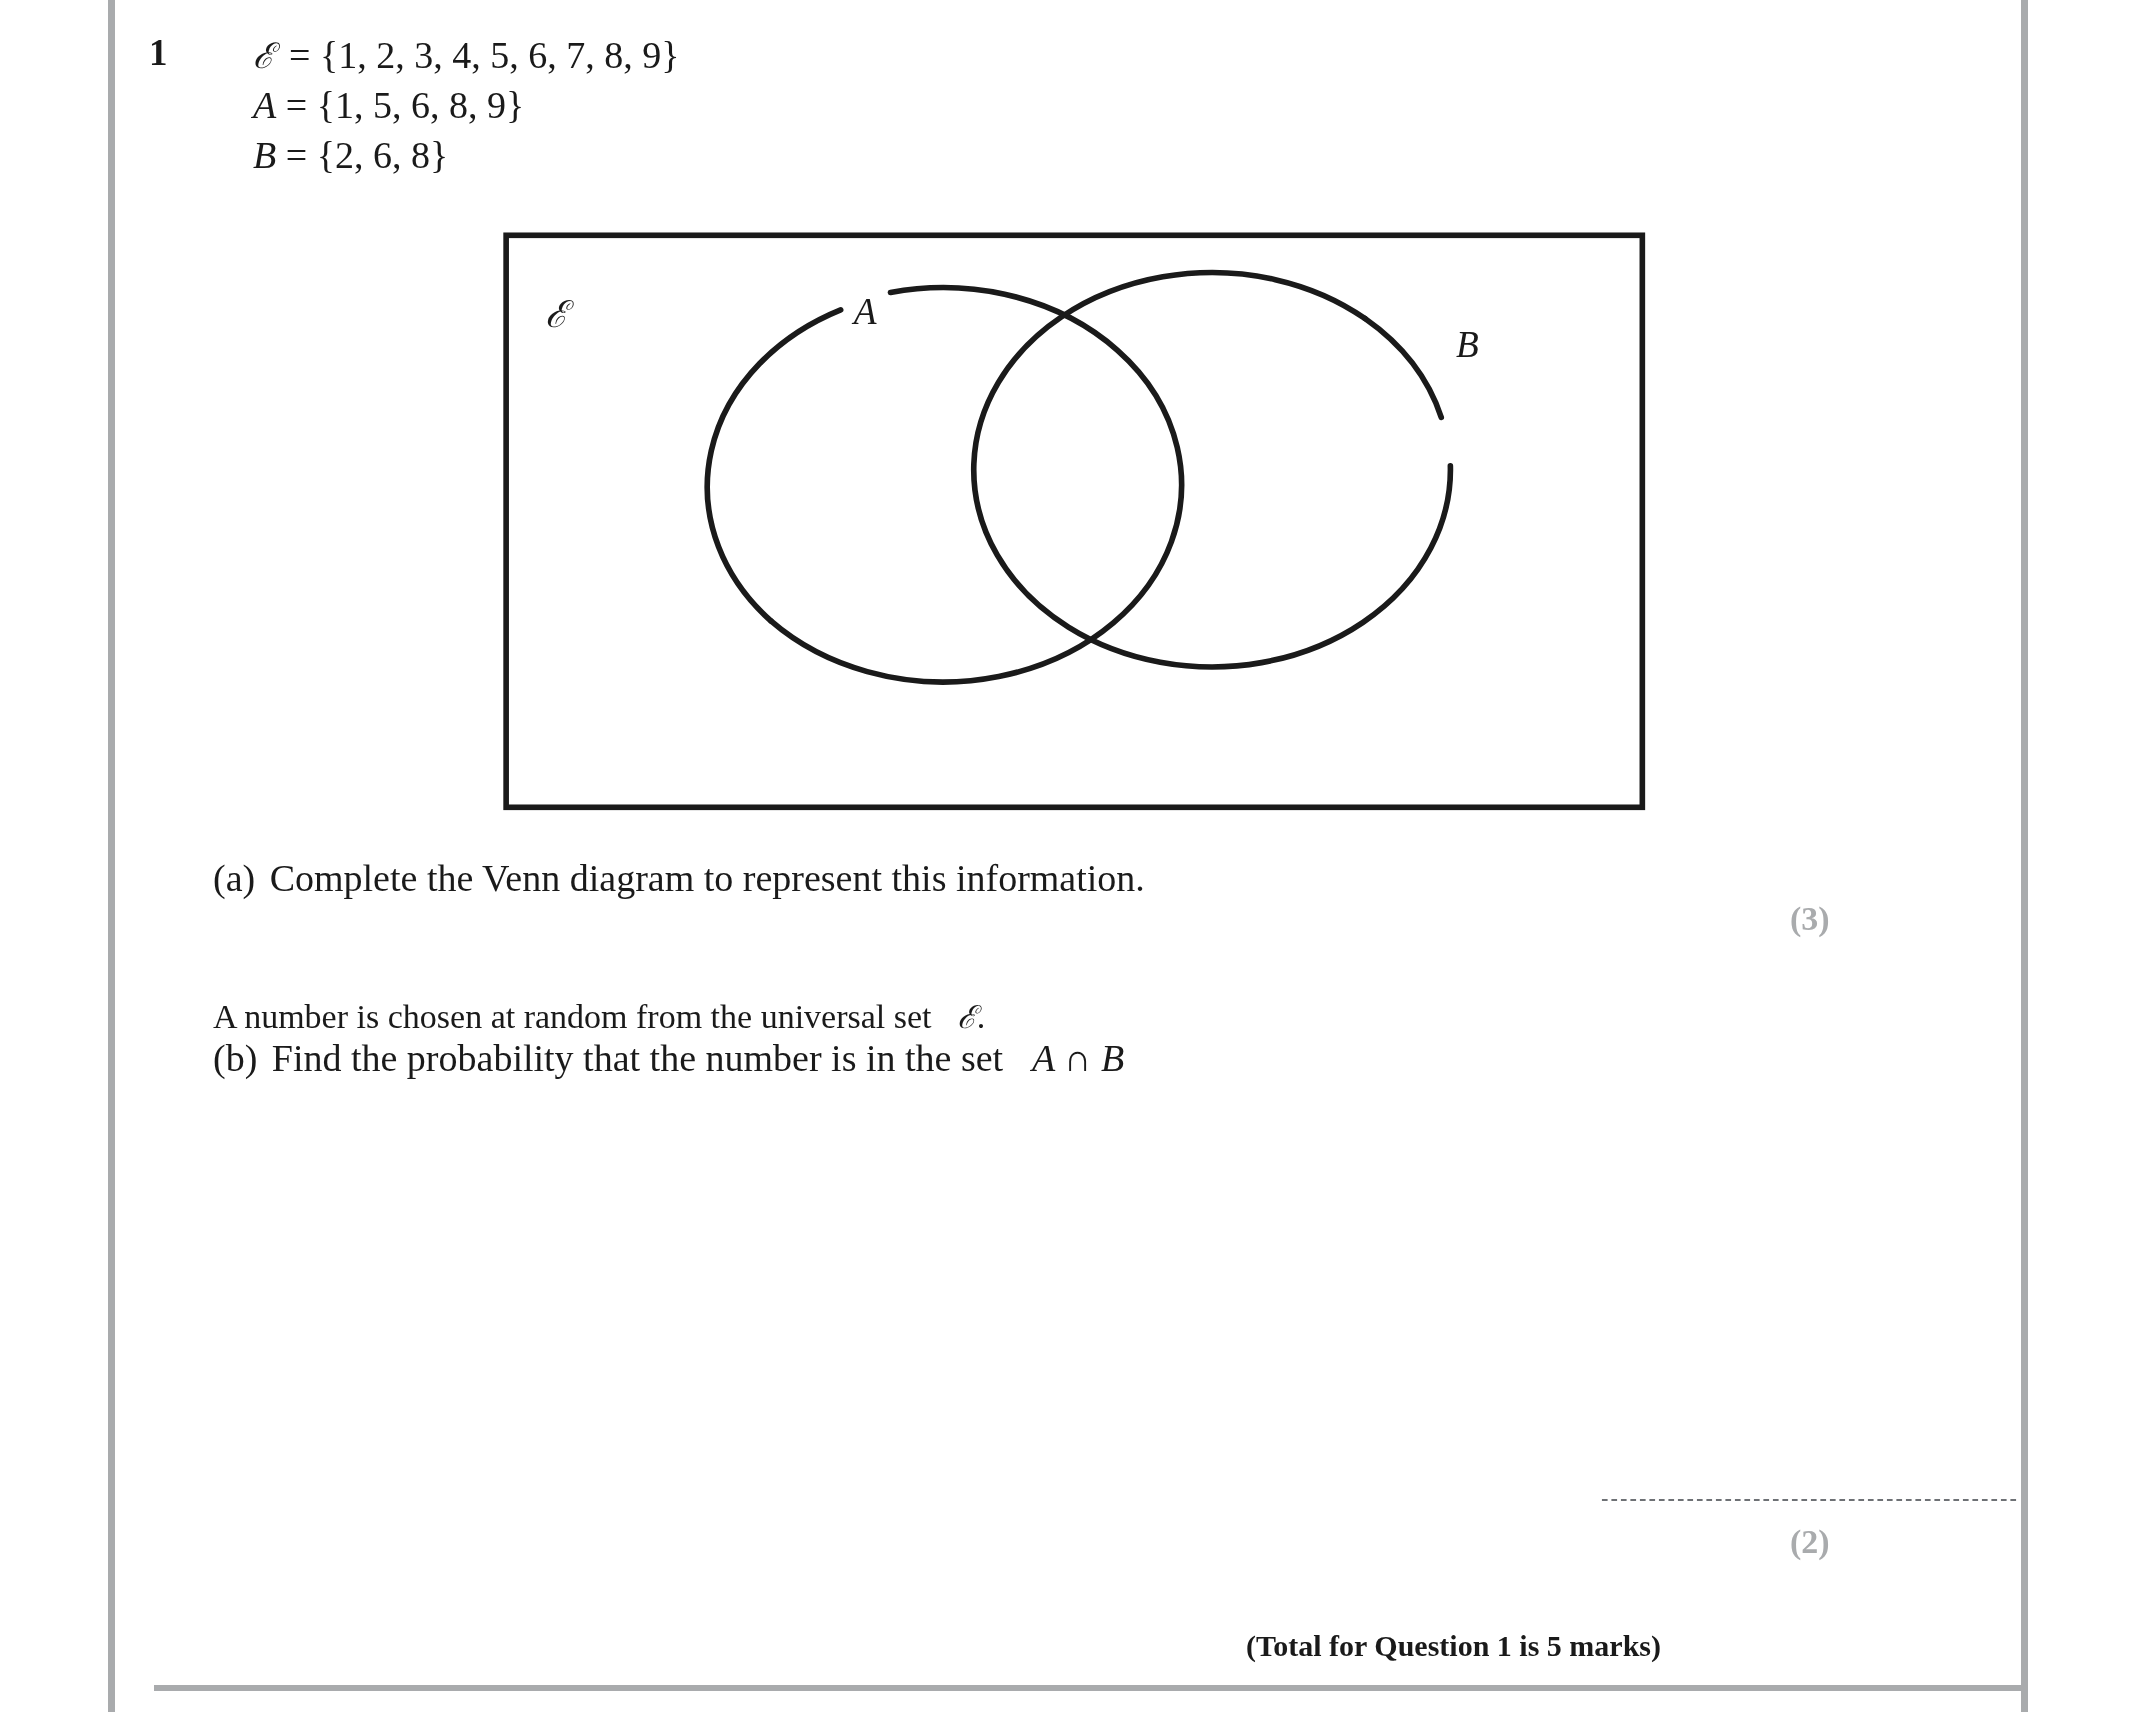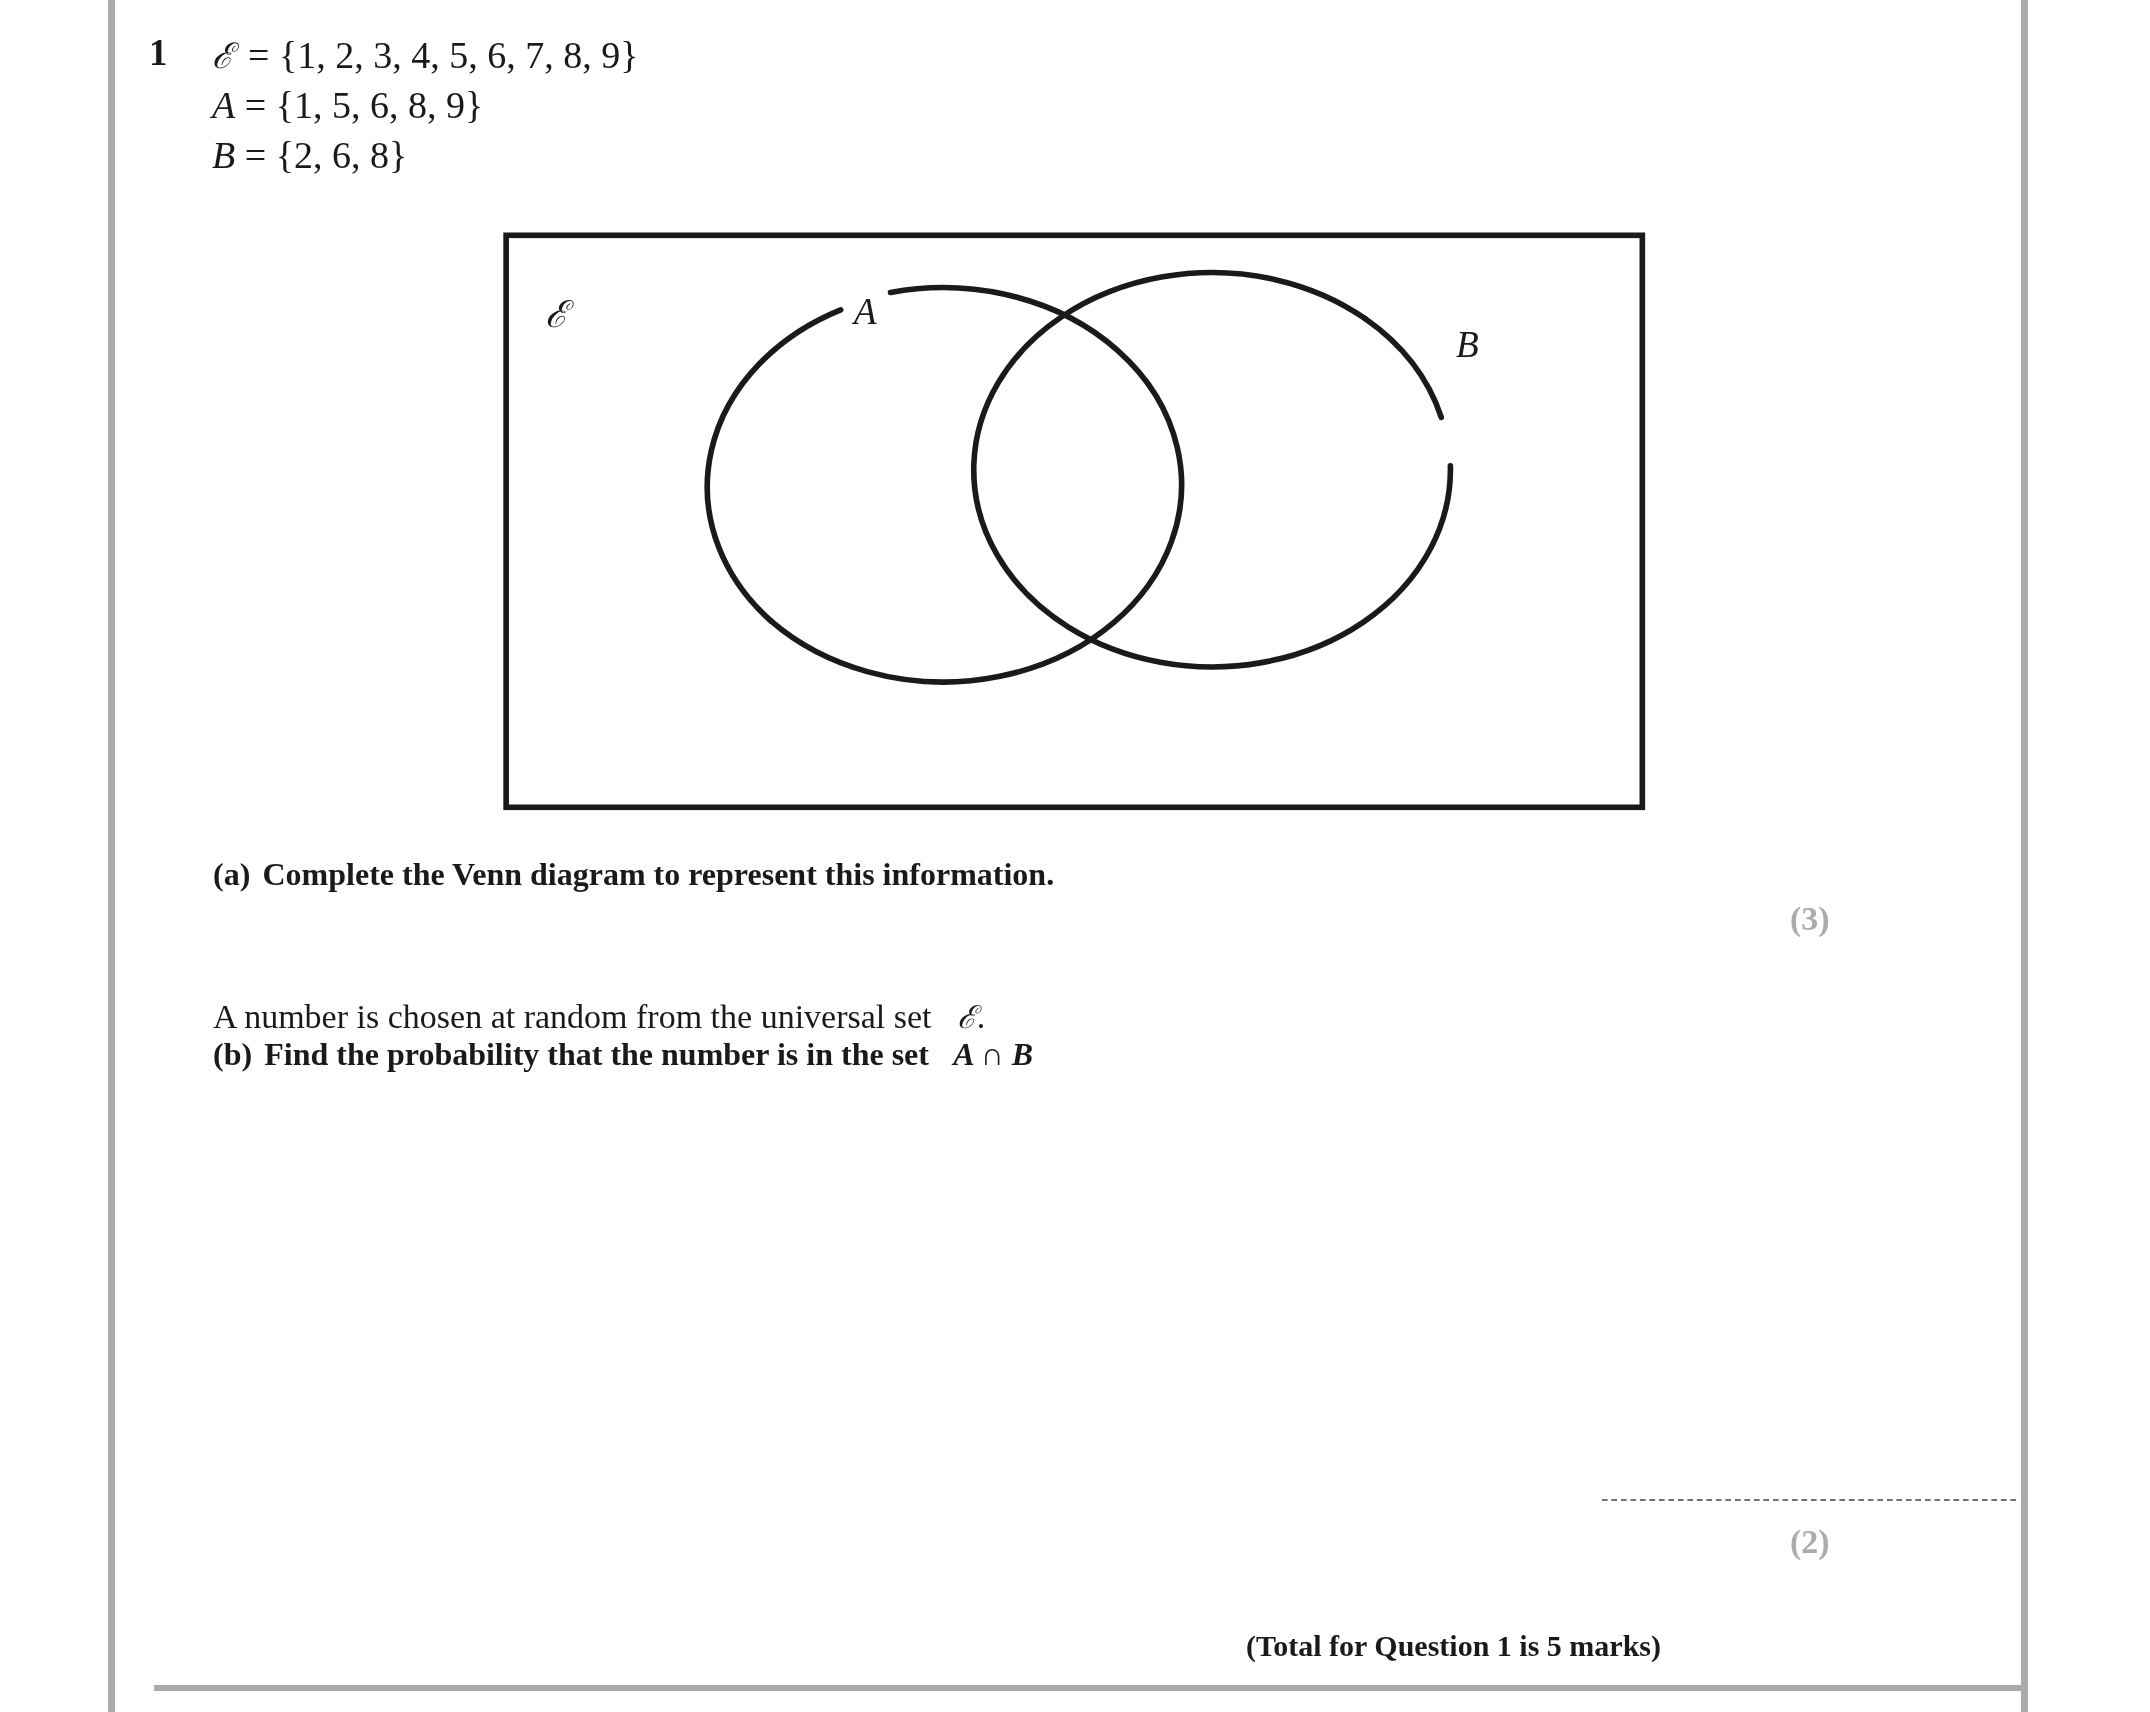--- a/index.html
+++ b/index.html
@@ -48,21 +48,21 @@
   }
 
   .stem {
     position: absolute;
     left: 212px;
     top: 30px;
     font-size: 38px;
     line-height: 1.32;
     white-space: nowrap;
   }
-  .stem .line { display: block; }
+  .stem .line { display: block; margin-left: 41px; }
 
   .mathi {
     font-style: italic;
     font-family: "Liberation Serif", "DejaVu Serif", serif;
   }
   .script-e {
     font-family: "DejaVu Serif", "Liberation Serif", serif;
     font-style: italic;
     font-size: 0.93em;
     letter-spacing: 0.01em;
@@ -74,24 +74,23 @@
     left: 494px;
     top: 223px;
     width: 1170px;
     height: 607px;
   }
   .venn-wrap svg { display: block; }
 
   
   .part {
     position: absolute;
-    font-size: 32px;
+    font-size: 38px;
     line-height: 1.3;
     white-space: nowrap;
-    font-weight: bold;
   }
   .part-a     { left: 213px; top: 854px; }
   .narrative  { left: 213px; top: 995px; font-size: 34px; line-height: 1.3;
                 position: absolute; white-space: nowrap; }
   .part-b     { left: 213px; top: 1034px; }
 
   .marks {
     position: absolute;
     font-size: 34px;
     font-weight: bold;

